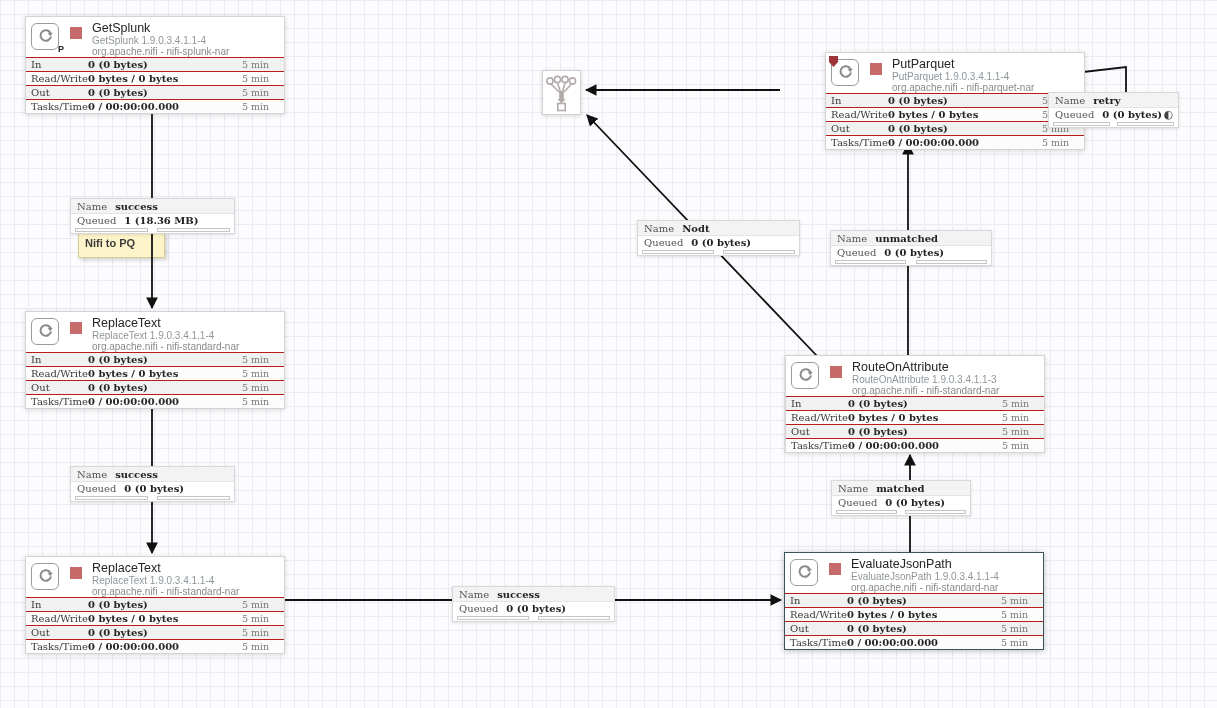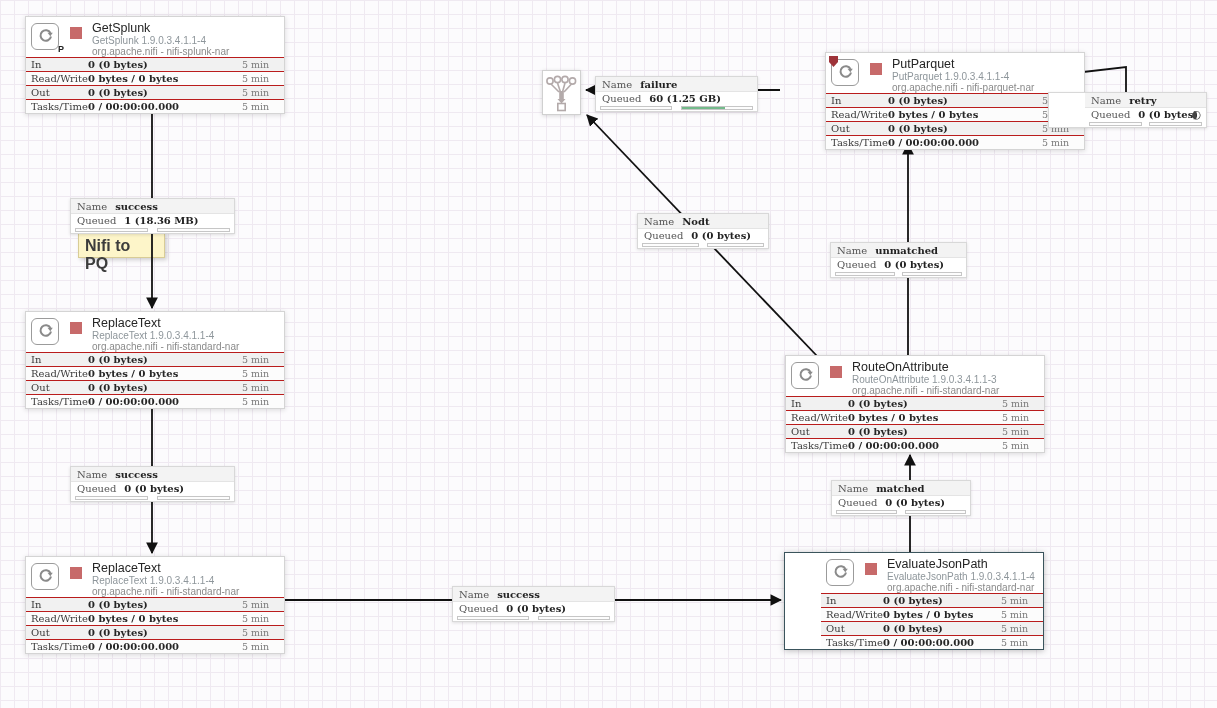--- a/index.html
+++ b/index.html
@@ -18,21 +18,21 @@
       linear-gradient(to right,#efe9f1 1px,transparent 1px),
       linear-gradient(to bottom,#efe9f1 1px,transparent 1px);
     background-size:14px 14px;
   }
   #wires{position:absolute;left:0;top:0;z-index:2;}
   
   .proc{
     position:absolute;width:260px;background:#fff;border:1px solid #d4d4d4;
     box-shadow:0 1px 5px rgba(0,0,0,.14);z-index:3;
   }
-  .proc.selected{border:1.5px solid var(--selected-border);box-shadow:0 1px 6px rgba(0,0,0,.25);padding-left:36px;}
+  .proc.selected{border:1.5px solid var(--selected-border);box-shadow:0 1px 6px rgba(0,0,0,.25);}
   .proc-head{position:relative;height:40px;background:#fff;}
   .proc-icon{
     position:absolute;left:5px;top:6px;width:28px;height:27px;
     border:1.6px solid #9b9b9b;border-radius:6px;background:#fff;
     display:flex;align-items:center;justify-content:center;color:#8a8a8a;
   }
   .proc-icon svg{display:block;}
   .p-badge{
     position:absolute;right:-6px;bottom:-5px;font-size:9px;font-weight:bold;color:#222;
     background:transparent;line-height:9px;
@@ -69,21 +69,21 @@
   .cl-row{height:14px;line-height:14px;padding-left:6px;color:#555;position:relative;white-space:nowrap;}
   .cl-v{font-weight:bold;color:#222;margin-left:8px;}
   .cl-balance{position:absolute;right:5px;top:0;font-size:11px;color:#444;font-family:"DejaVu Sans",sans-serif;}
   .cl-bars{height:5px;display:flex;justify-content:space-between;padding:0 4px;}
   .mini-bar{width:47%;height:4px;border:1px solid #c6c6c6;background:#fdfdfd;position:relative;}
   .mini-bar .fill{position:absolute;left:0;top:0;height:100%;background:var(--queue-fill-green);}
   
   .note{
     position:absolute;left:78px;top:232px;width:87px;height:26px;z-index:1;
     background:#fdf5c9;border:1px solid #d8cc96;box-shadow:2px 2px 4px rgba(0,0,0,.18);
-    font-size:16px;font-weight:bold;color:#3c3c3c;padding:4px 12px 0 6px;
+    font-size:11px;font-weight:bold;color:#3c3c3c;padding:4px 12px 0 6px;
   }
   
   .funnel{
     position:absolute;left:542px;top:70px;width:39px;height:45px;z-index:3;
     background:#fff;border:1px solid #d0d0d0;box-shadow:0 1px 4px rgba(0,0,0,.15);
     display:flex;align-items:center;justify-content:center;
   }
 </style>
 </head>
 <body>
@@ -355,50 +355,40 @@
 
   <div class="clabel" style="left:70px;top:198px;width:165px;">
     <div class="cl-head"><span class="cl-k">Name</span><span class="cl-v">success</span></div>
     <div class="cl-row"><span class="cl-k">Queued</span><span class="cl-v">1 (18.36 MB)</span></div>
     <div class="cl-bars">
         <span class="mini-bar"></span>
         <span class="mini-bar"></span>
       </div>
   </div>
 
-  <div class="clabel" style="left:595px;top:76px;width:163px;">
-    <div class="cl-head"><span class="cl-k">Name</span><span class="cl-v">failure</span></div>
-    <div class="cl-row"><span class="cl-k">Queued</span><span class="cl-v">60 (1.25 GB)</span></div>
-    <div class="cl-bars">
-        <span class="mini-bar"></span>
-        <span class="mini-bar">
-          <span class="fill" style="width:62%;"></span>
-        </span>
-      </div>
-  </div>
-
-  <div class="clabel" style="left:1048px;top:92px;width:159px;padding-left:36px;">
+
+  <div class="clabel" style="left:1048px;top:92px;width:131px;">
     <div class="cl-head"><span class="cl-k">Name</span><span class="cl-v">retry</span></div>
     <div class="cl-row"><span class="cl-k">Queued</span><span class="cl-v">0 (0 bytes)</span><span class="cl-balance">◐</span></div>
     <div class="cl-bars">
         <span class="mini-bar"></span>
         <span class="mini-bar"></span>
       </div>
   </div>
 
-  <div class="clabel" style="left:637px;top:213px;width:132px;">
+  <div class="clabel" style="left:637px;top:220px;width:163px;">
     <div class="cl-head"><span class="cl-k">Name</span><span class="cl-v">Nodt</span></div>
     <div class="cl-row"><span class="cl-k">Queued</span><span class="cl-v">0 (0 bytes)</span></div>
     <div class="cl-bars">
         <span class="mini-bar"></span>
         <span class="mini-bar"></span>
       </div>
   </div>
 
-  <div class="clabel" style="left:830px;top:242px;width:137px;">
+  <div class="clabel" style="left:830px;top:230px;width:162px;">
     <div class="cl-head"><span class="cl-k">Name</span><span class="cl-v">unmatched</span></div>
     <div class="cl-row"><span class="cl-k">Queued</span><span class="cl-v">0 (0 bytes)</span></div>
     <div class="cl-bars">
         <span class="mini-bar"></span>
         <span class="mini-bar"></span>
       </div>
   </div>
 
   <div class="clabel" style="left:70px;top:466px;width:165px;">
     <div class="cl-head"><span class="cl-k">Name</span><span class="cl-v">success</span></div>

